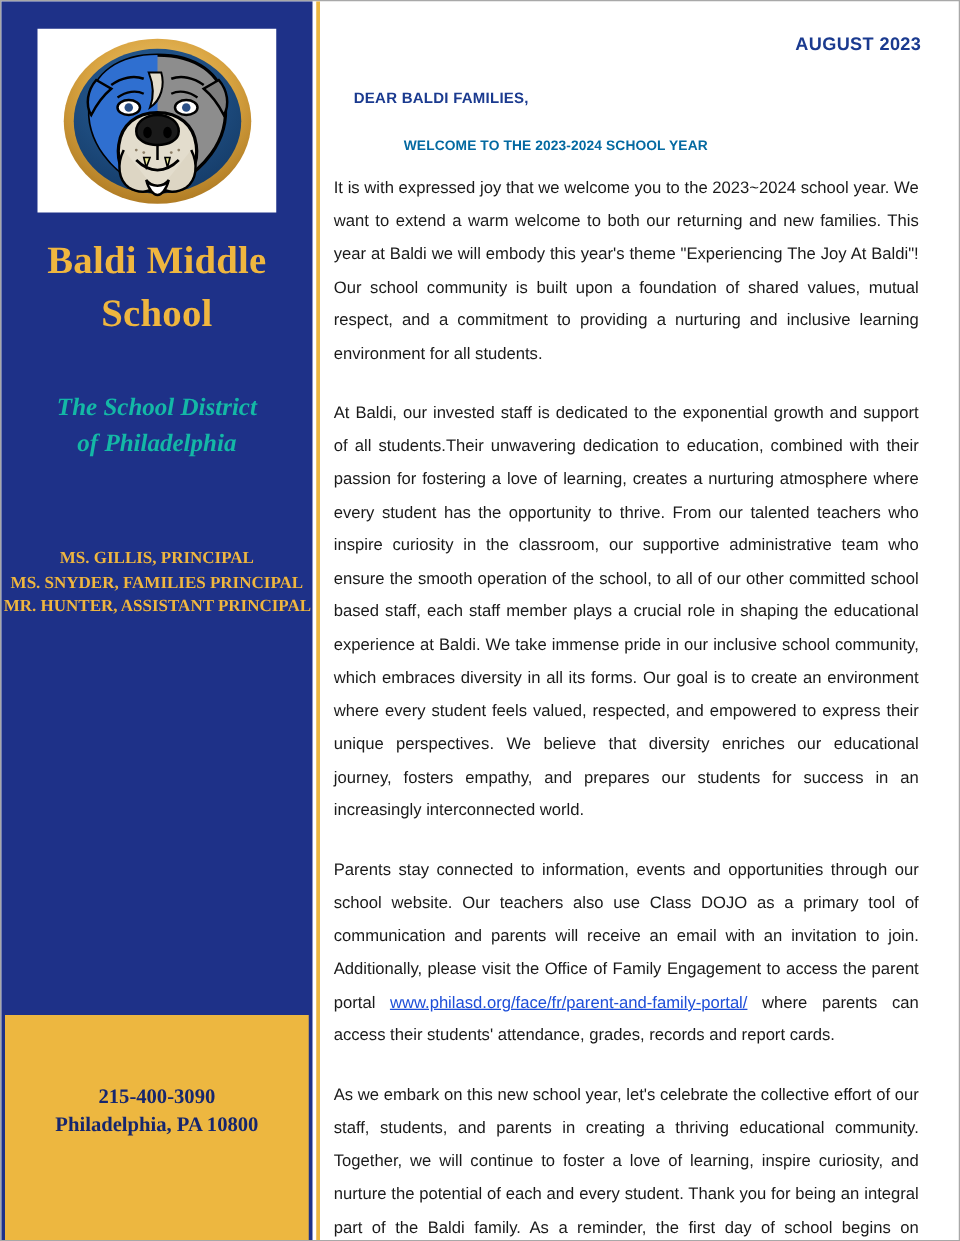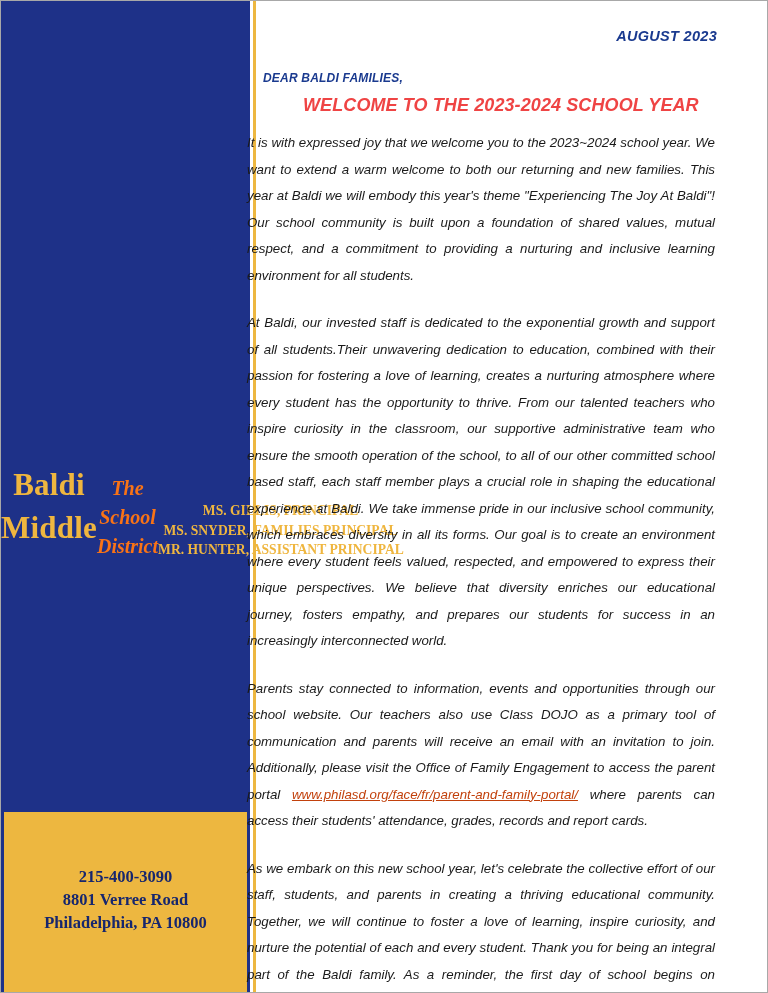--- a/index.html
+++ b/index.html
@@ -26,21 +26,21 @@
   
   .sidebar {
     position: absolute;
     left: 0;
     top: 0;
     width: 249px;
     height: 993px;
     background: #1e3188;
     box-sizing: border-box;
     display: flex;
-    flex-direction: row;
+    flex-direction: column;
     align-items: center;
   }
   .logo-box {
     margin-top: 22px;
     width: 191px;
     height: 147px;
     background: #ffffff;
     display: flex;
     align-items: center;
     justify-content: center;
@@ -62,21 +62,21 @@
 
   .district {
     margin-top: 40px;
     width: 230px;
     text-align: center;
     font-family: "Liberation Serif", serif;
     font-style: italic;
     font-weight: bold;
     font-size: 20px;
     line-height: 29px;
-    color: #f97316;
+    color: #14b8a6;
   }
 
   .staff-list {
     margin-top: 66px;
     width: 245px;
     text-align: center;
     font-family: "Liberation Serif", serif;
     font-weight: bold;
     font-size: 13.6px;
     line-height: 19.5px;
@@ -113,27 +113,26 @@
     left: 252px;
     top: 0;
     width: 3px;
     height: 993px;
     background: #edb740;
   }
 
   
   .content {
     position: absolute;
-    left: 246px;
+    left: 266px;
     top: 0;
     width: 502px;
     height: 993px;
     box-sizing: border-box;
     padding: 0 10px 0 0;
-    font-style: italic;
   }
 
   .issue-date {
     margin-top: 27px;
     text-align: right;
     font-weight: bold;
     font-size: 14.5px;
     color: #1a3a8f;
     letter-spacing: 0.3px;
     padding-right: 22px;
@@ -142,44 +141,44 @@
   .salutation {
     margin-top: 27px;
     padding-left: 16px;
     font-weight: bold;
     font-size: 12px;
     color: #1a3a8f;
     letter-spacing: 0.2px;
   }
 
   .headline {
-    margin-top: 10px;
+    margin-top: 26px;
     padding-left: 56px;
     font-weight: bold;
-    font-size: 18px;
-    color: #ef4444;
+    font-size: 11px;
+    color: #0369a1;
     letter-spacing: 0.1px;
   }
 
   .body-text {
     margin-top: 14px;
     font-size: 13.3px;
     line-height: 26.5px;
     color: #1a1a1a;
     text-align: justify;
     padding-right: 8px;
   }
   .body-text p {
     margin: 0 16px 21px 0;
   }
   .body-text p:last-child { margin-bottom: 0; }
 
   .portal-link {
     text-decoration: underline;
-    color: #c2410c;
+    color: #1d4ed8;
   }
 </style>
 </head>
 <body>
 
 <div class="page">
 
   <div class="sidebar">
 
     <div class="logo-box">
@@ -246,36 +245,37 @@
           <circle cx="72" cy="92" r="1.1" fill="#8d7f68"></circle>
           <circle cx="78" cy="94" r="1.1" fill="#8d7f68"></circle>
           <circle cx="100" cy="94" r="1.1" fill="#8d7f68"></circle>
           <circle cx="106" cy="92" r="1.1" fill="#8d7f68"></circle>
         </svg>
       </span>
     </div>
 
     <div class="school-name">
       <div>Baldi Middle</div>
+      <div>School</div>
     </div>
 
     <div class="district">
       <div>The School District</div>
+      <div>of Philadelphia</div>
     </div>
 
     <div class="staff-list">
       <div class="staff-line">MS. GILLIS, PRINCIPAL</div>
       <div class="staff-line">MS. SNYDER, FAMILIES PRINCIPAL</div>
       <div class="staff-line">MR. HUNTER, ASSISTANT PRINCIPAL</div>
     </div>
 
     <div class="gold-block">
       <div class="contact">
         <div>215-400-3090</div>
-        <div>8801 Verree Road</div>
         <div>Philadelphia, PA 10800</div>
       </div>
     </div>
   </div>
 
   <div class="divider"></div>
 
   <div class="content">
 
     <div class="issue-date">AUGUST 2023</div>

